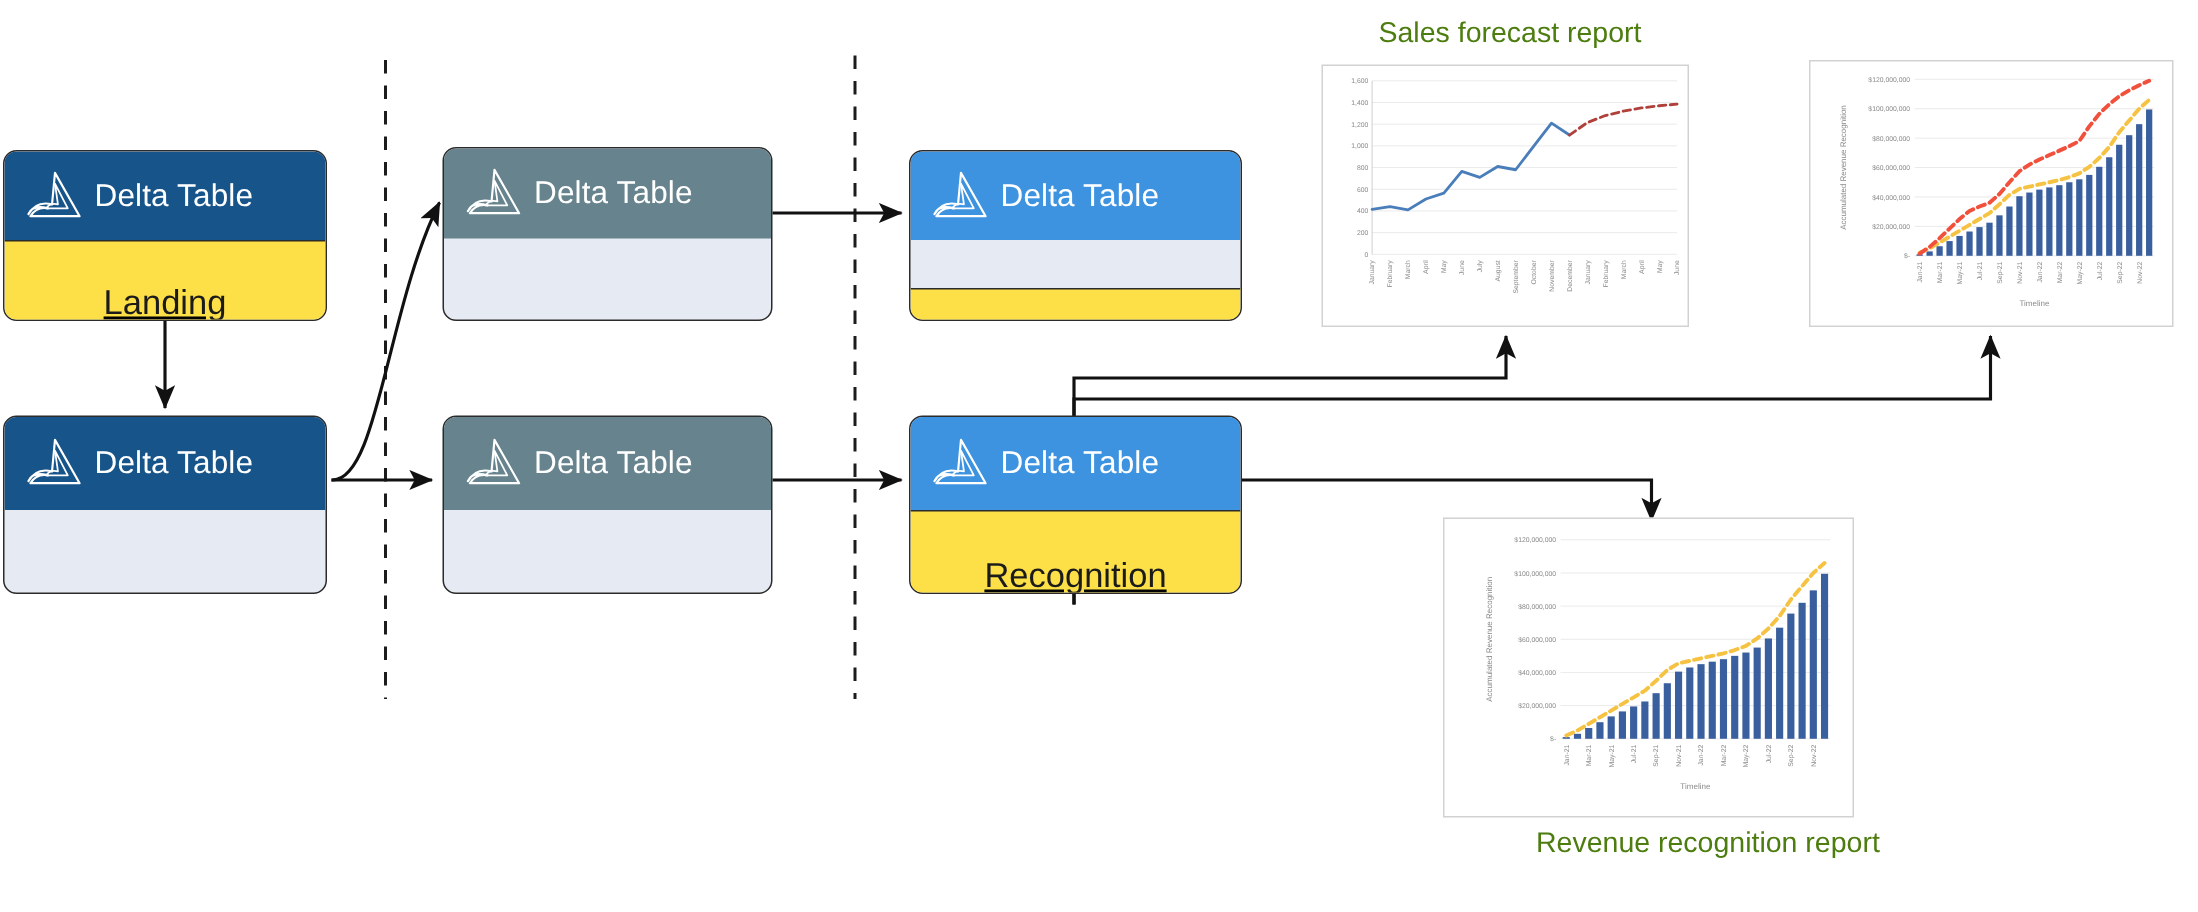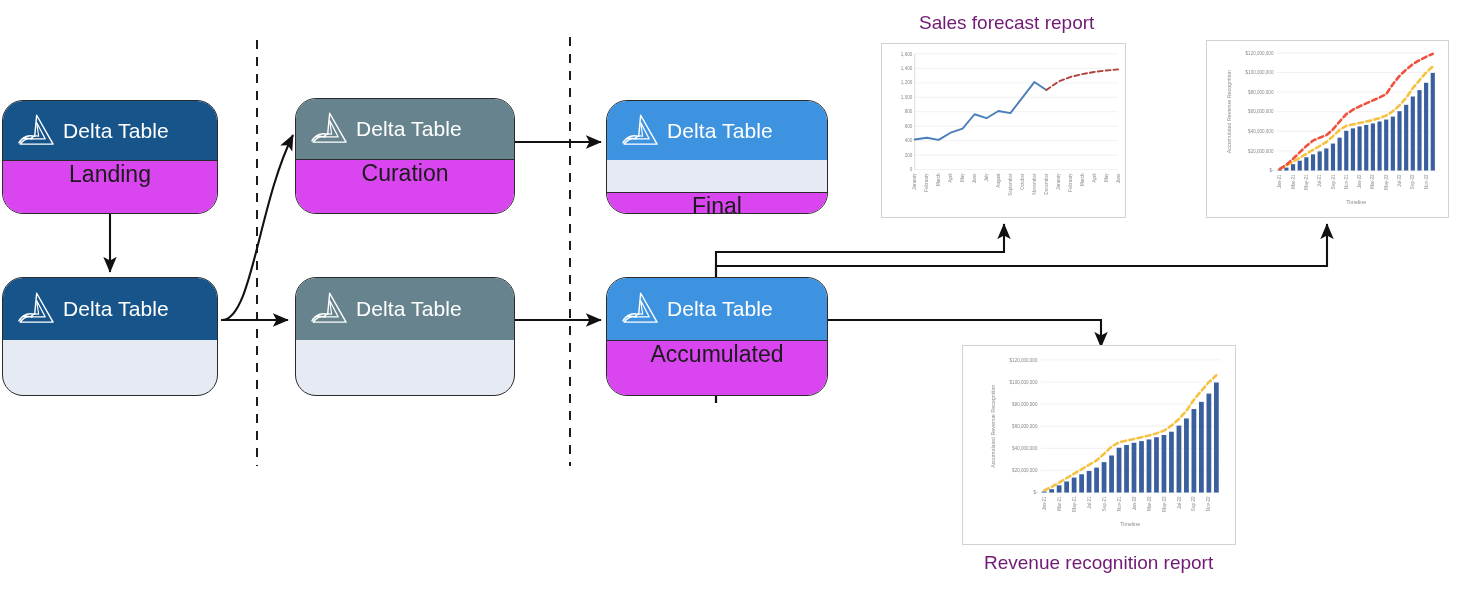--- a/index.html
+++ b/index.html
@@ -2,33 +2,33 @@
 <html><head>
 <meta charset="utf-8">
 <style>
   html,body{margin:0;padding:0;background:#ffffff;}
   body{width:1465px;height:608px;position:relative;overflow:hidden;
        font-family:"Liberation Sans","DejaVu Sans",sans-serif;
        -webkit-font-smoothing:antialiased;}
   .stage{position:absolute;left:0;top:0;width:1465px;height:608px;}
 
   
-  .node{position:absolute;border:1.4px solid #2b2b2b;border-radius:21px;
+  .node{position:absolute;border:1.4px solid #2b2b2b;border-radius:9px;
         box-sizing:border-box;overflow:hidden;background:#e6eaf2;}
   .node-head{display:flex;align-items:center;gap:6px;height:59px;
              padding-left:12px;box-sizing:border-box;}
   .node-head .lbl{color:#ffffff;font-size:21px;letter-spacing:.1px;white-space:nowrap;}
-  .node-body{height:55px;display:flex;align-items:flex-start;justify-content:center;
-             background:#d946ef;border-top:1.4px solid #2b2b2b;box-sizing:border-box;}
+  .node-body{height:55px;display:flex;align-items:flex-end;justify-content:center;
+             background:#fde047;border-top:1.4px solid #2b2b2b;box-sizing:border-box;text-decoration:underline;}
   .node-body .lbl{color:#1b1b1b;font-size:23px;white-space:nowrap;}
   .delta-ico{flex:0 0 auto;width:42px;height:42px;display:block;}
 
   
   .chartbox{position:absolute;border:1px solid #d2d2d2;background:#fff;box-sizing:border-box;}
-  .charttitle{position:absolute;color:#701a75;font-size:19px;white-space:nowrap;}
+  .charttitle{position:absolute;color:#4d7c0f;font-size:19px;white-space:nowrap;}
   .plot{position:absolute;left:0;top:0;width:100%;height:100%;}
 
   svg{display:block;overflow:visible;}
   .tick{font-size:4.6px;fill:#8a8a8a;font-family:"Liberation Sans",sans-serif;}
   .axlab{font-size:5.4px;fill:#8a8a8a;font-family:"Liberation Sans",sans-serif;}
   .grid{stroke:#e2e2e2;stroke-width:.5;}
 </style>
 </head>
 <body>
 
@@ -85,23 +85,20 @@
   </div>
 
   <div class="node" style="left:295px;top:98px;width:220px;height:116px;">
     <div class="node-head" style="background:#67848e;height:60px;">
       <svg class="delta-ico" viewBox="0 0 64 64">
         <path d="M33 8 L58 52 L8 52 Q14 42 26 44 Q10 40 6 50 Q14 36 30 40 Z" fill="none" stroke="#ffffff" stroke-width="2.2" stroke-linejoin="round"></path>
         <path d="M33 19 L46 44 L24 44 Q28 38 36 40 Z" fill="none" stroke="#ffffff" stroke-width="1.8" stroke-linejoin="round"></path>
       </svg>
       <span class="lbl">Delta Table</span>
     </div>
-    <div class="node-body" style="height:54px;">
-      <span class="lbl">Curation</span>
-    </div>
   </div>
 
   <div class="node" style="left:295px;top:277px;width:220px;height:119px;">
     <div class="node-head" style="background:#67848e;height:62px;">
       <svg class="delta-ico" viewBox="0 0 64 64">
         <path d="M33 8 L58 52 L8 52 Q14 42 26 44 Q10 40 6 50 Q14 36 30 40 Z" fill="none" stroke="#ffffff" stroke-width="2.2" stroke-linejoin="round"></path>
         <path d="M33 19 L46 44 L24 44 Q28 38 36 40 Z" fill="none" stroke="#ffffff" stroke-width="1.8" stroke-linejoin="round"></path>
       </svg>
       <span class="lbl">Delta Table</span>
     </div>
@@ -122,21 +119,21 @@
 
   <div class="node" style="left:606px;top:277px;width:222px;height:119px;">
     <div class="node-head" style="background:#3d93e0;height:62px;">
       <svg class="delta-ico" viewBox="0 0 64 64">
         <path d="M33 8 L58 52 L8 52 Q14 42 26 44 Q10 40 6 50 Q14 36 30 40 Z" fill="none" stroke="#ffffff" stroke-width="2.2" stroke-linejoin="round"></path>
         <path d="M33 19 L46 44 L24 44 Q28 38 36 40 Z" fill="none" stroke="#ffffff" stroke-width="1.8" stroke-linejoin="round"></path>
       </svg>
       <span class="lbl">Delta Table</span>
     </div>
     <div class="node-body" style="height:57px;">
-      <span class="lbl">Accumulated</span>
+      <span class="lbl">Recognition</span>
     </div>
   </div>
 
   <div class="charttitle" style="left:919px;top:12px;">Sales forecast report</div>
   <div class="chartbox" style="left:881px;top:43px;width:245px;height:175px;">
     <svg class="plot" viewBox="0 0 245 175" preserveAspectRatio="none">
         <line x1="33" y1="127" x2="238" y2="127" class="grid"></line>
         <text x="30.5" y="128.7" class="tick" text-anchor="end">0</text>
         <line x1="33" y1="112.375" x2="238" y2="112.375" class="grid"></line>
         <text x="30.5" y="114.075" class="tick" text-anchor="end">200</text>
@@ -287,15 +284,15 @@
         <text class="tick" text-anchor="end" transform="translate(173.87083333333334,152) rotate(-90)">Jan-22</text>
         <text class="tick" text-anchor="end" transform="translate(188.95416666666668,152) rotate(-90)">Mar-22</text>
         <text class="tick" text-anchor="end" transform="translate(204.03750000000002,152) rotate(-90)">May-22</text>
         <text class="tick" text-anchor="end" transform="translate(219.12083333333334,152) rotate(-90)">Jul-22</text>
         <text class="tick" text-anchor="end" transform="translate(234.20416666666668,152) rotate(-90)">Sep-22</text>
         <text class="tick" text-anchor="end" transform="translate(249.28750000000002,152) rotate(-90)">Nov-22</text>
         <text x="168.5" y="182" class="axlab" text-anchor="middle">Timeline</text>
         <text class="axlab" text-anchor="middle" transform="translate(32,81) rotate(-90)">Accumulated Revenue Recognition</text>
       </svg>
   </div>
-  <div class="charttitle" style="left:984px;top:552px;">Revenue recognition report</div>
+  <div class="charttitle" style="left:1024px;top:552px;">Revenue recognition report</div>
 
 </div>
 
 </body></html>

